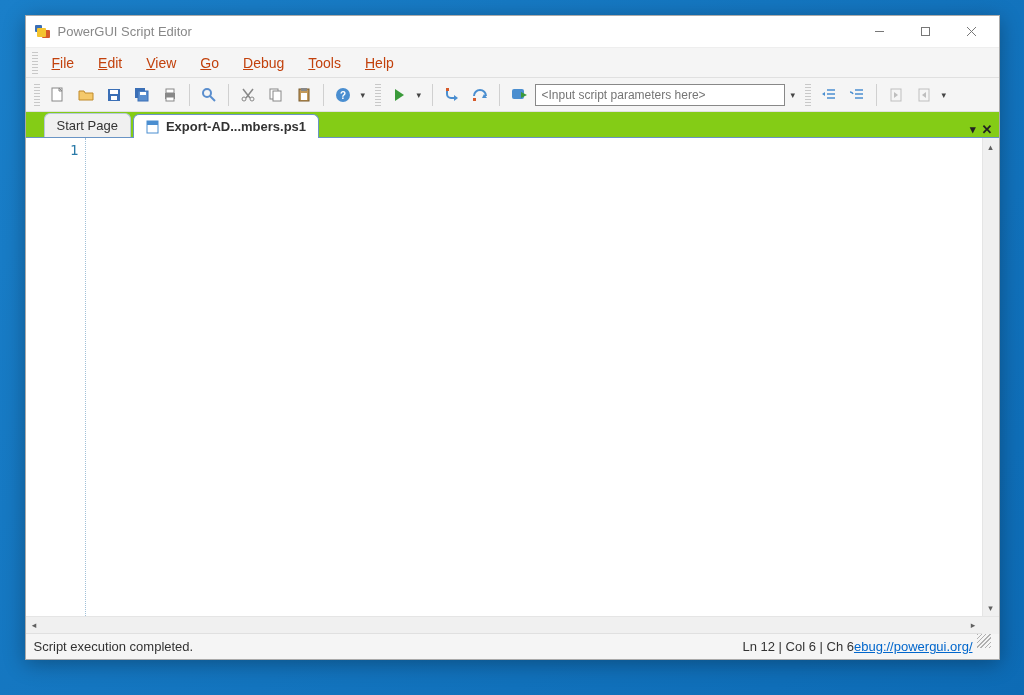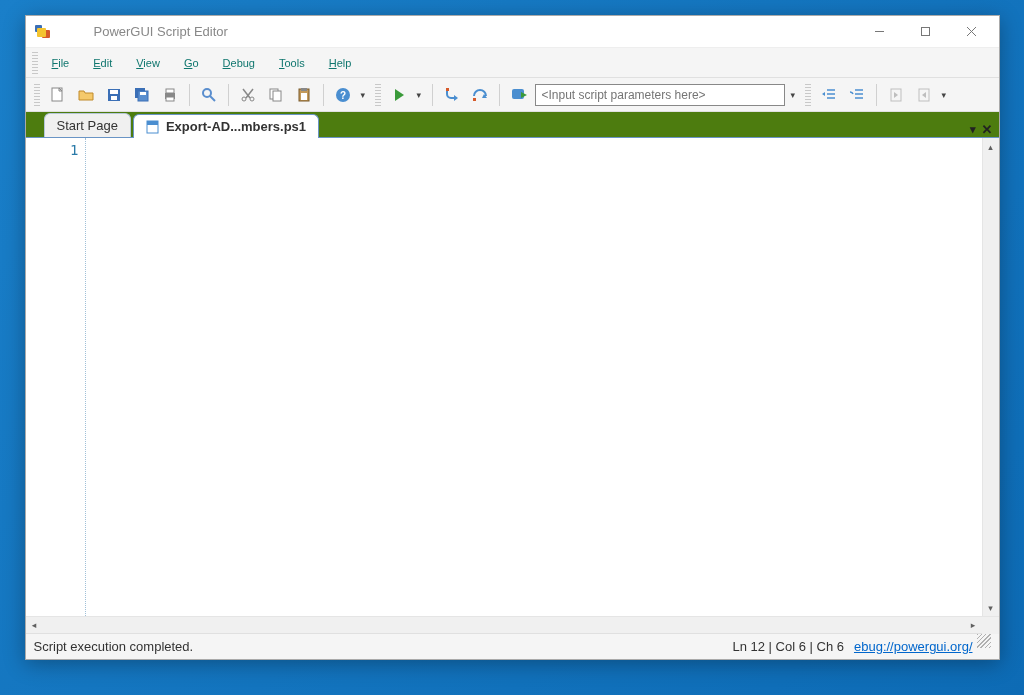--- a/index.html
+++ b/index.html
@@ -25,21 +25,20 @@
     flex-direction: column;
   }
   
   .titlebar {
     height: 32px;
     background: #ffffff;
     display: flex;
     align-items: center;
     padding: 0 4px;
     border-bottom: 1px solid #eee;
-    gap: 36px;
   }
   .titlebar .app-icon {
     width: 18px;
     height: 18px;
     margin: 0 6px 0 4px;
     display: inline-flex;
     align-items: center;
     justify-content: center;
   }
   .titlebar .title {
@@ -66,23 +65,23 @@
   .menubar {
     height: 30px;
     background: #f5f5f5;
     display: flex;
     align-items: center;
     padding: 0 6px;
     border-bottom: 1px solid #e0e0e0;
   }
   .menubar .mb-item {
     padding: 4px 12px;
-    color: #0f766e;
-    cursor: pointer;
-    font-size: 11px;
+    color: #c2410c;
+    cursor: pointer;
+    font-size: 14px;
   }
   .menubar .mb-item u { text-decoration: underline; }
   .menubar .grip {
     width: 6px; height: 22px;
     margin-right: 2px;
     background: repeating-linear-gradient(
       to bottom, #c8c8c8 0 1px, transparent 1px 3px
     );
   }
 
@@ -133,21 +132,21 @@
     width: 10px;
     font-size: 9px;
     color: #444;
     padding: 0 2px;
     cursor: pointer;
   }
 
   
   .tabbar {
     height: 26px;
-    background: #4d7c0f;
+    background: #84cc16;
     display: flex;
     align-items: flex-end;
     padding: 0 0 0 18px;
     border-bottom: 1px solid #6994c5;
     position: relative;
   }
   .tab {
     height: 24px;
     display: flex;
     align-items: center;
@@ -262,21 +261,21 @@
     height: 26px;
     background: #f5f5f5;
     border-top: 1px solid #e0e0e0;
     display: flex;
     align-items: center;
     padding: 10px 8px;
     font-size: 13px;
     color: #333;
   }
   .statusbar .status-msg { flex: 1; }
-  .statusbar .status-pos { margin-right: 10px; }
+  .statusbar .status-pos { }
   .statusbar .status-link {
     color: #0066cc;
     text-decoration: underline;
     cursor: pointer;
     margin-right: 4px;
   }
   .statusbar .resize-grip {
     width: 14px;
     height: 14px;
     align-self: flex-end;

